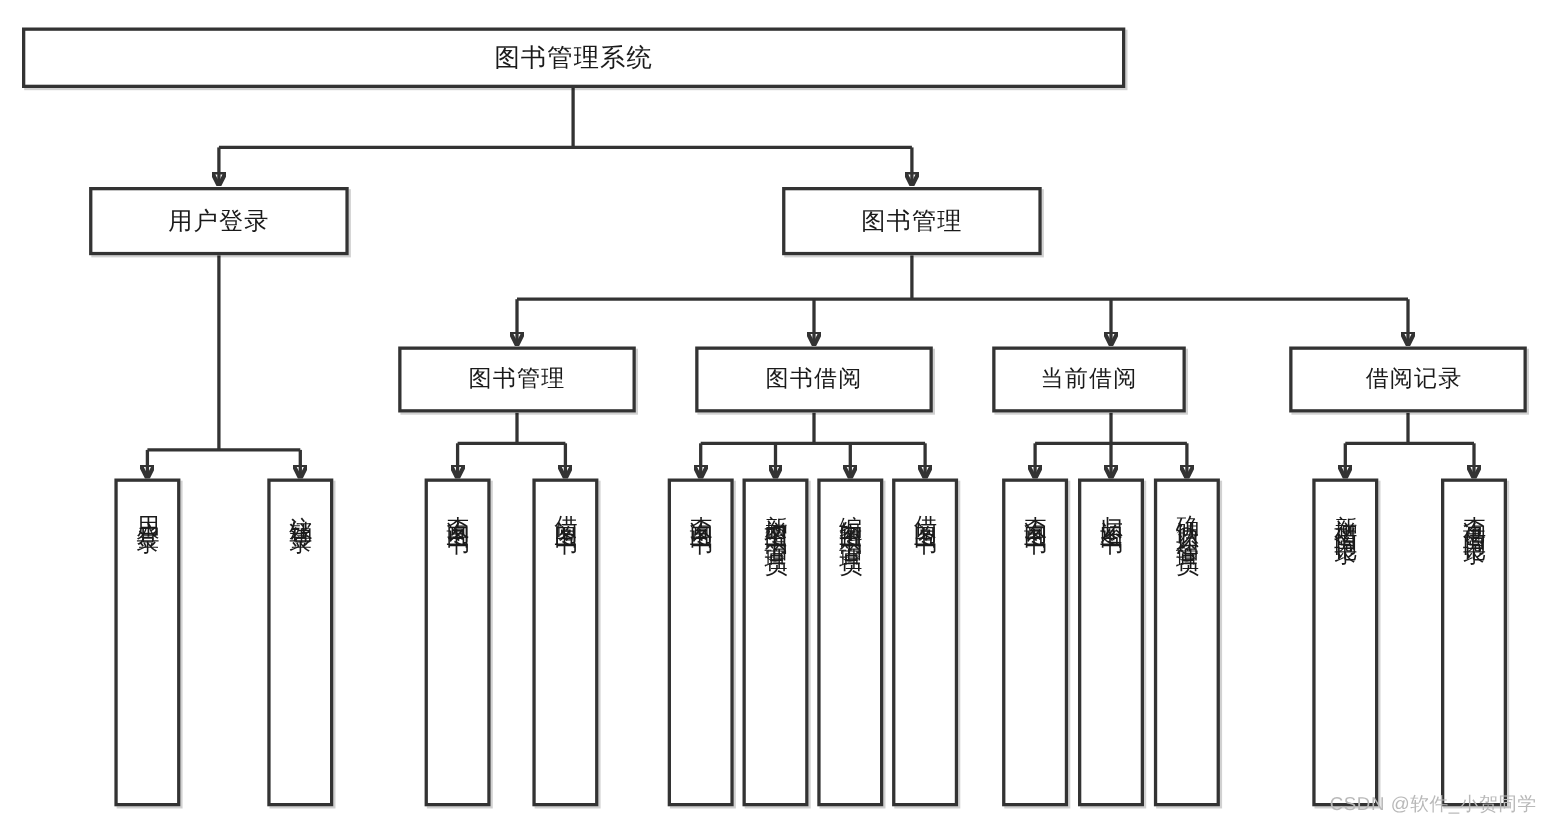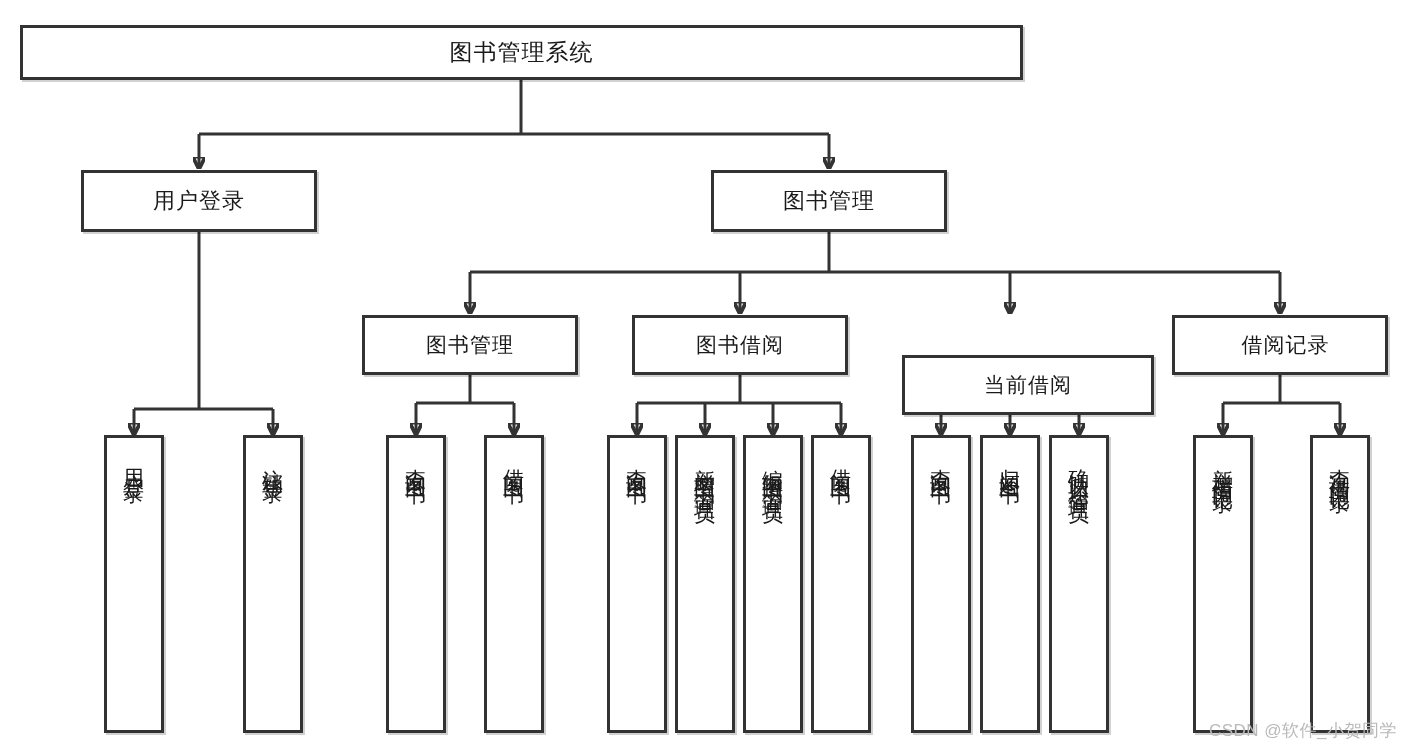--- a/index.html
+++ b/index.html
@@ -148,21 +148,21 @@
   </div>
 
   <div class="node level3" style="left:362px; top:315px; width:216px; height:60px;">
     <span class="label">图书管理</span>
   </div>
 
   <div class="node level3" style="left:632px; top:315px; width:216px; height:60px;text-align:right;">
     <span class="label">图书借阅</span>
   </div>
 
-  <div class="node level3" style="left:902px; top:315px; width:252px; height:60px;margin-top:40px;">
+  <div class="node level3" style="left:902px; top:315px; width:176px; height:60px;">
     <span class="label">当前借阅</span>
   </div>
 
   <div class="node level3" style="left:1172px; top:315px; width:216px; height:60px;padding-left:11px;">
     <span class="label">借阅记录</span>
   </div>
 
   <div class="node leaf" style="left:104px; top:435px; width:60px; height:298px;">
     <span class="label">用户登录</span>
   </div>

